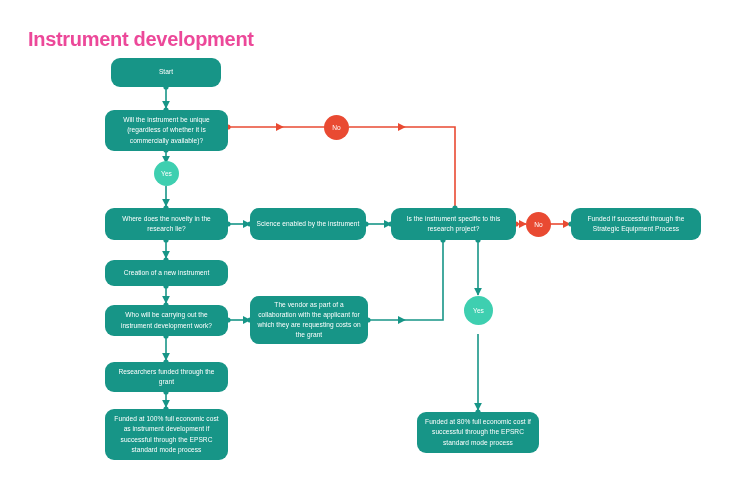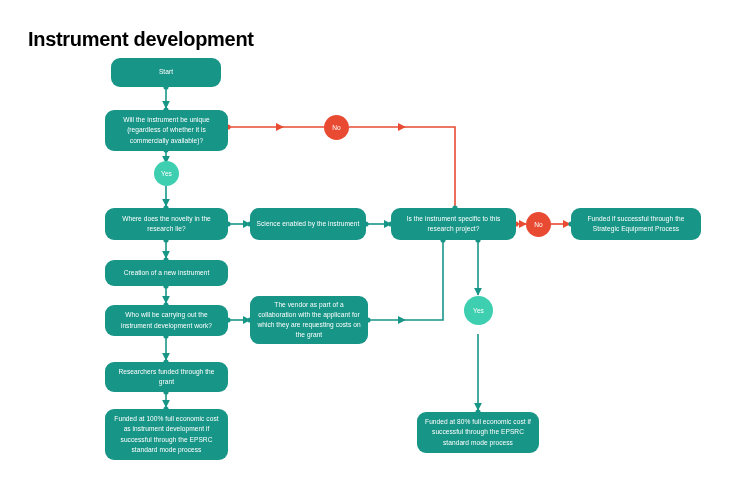--- a/index.html
+++ b/index.html
@@ -18,21 +18,21 @@
     width: 735px;
     height: 490px;
     background: #ffffff;
   }
   #title {
     position: absolute;
     left: 28px;
     top: 28px;
     font-size: 20px;
     font-weight: bold;
-    color: #000000;
+    color: #ec4899;
     letter-spacing: -0.3px;
     white-space: nowrap;
   }
   .node {
     position: absolute;
     background: #179587;
     color: #ffffff;
     border-radius: 9px;
     display: flex;
     align-items: center;

